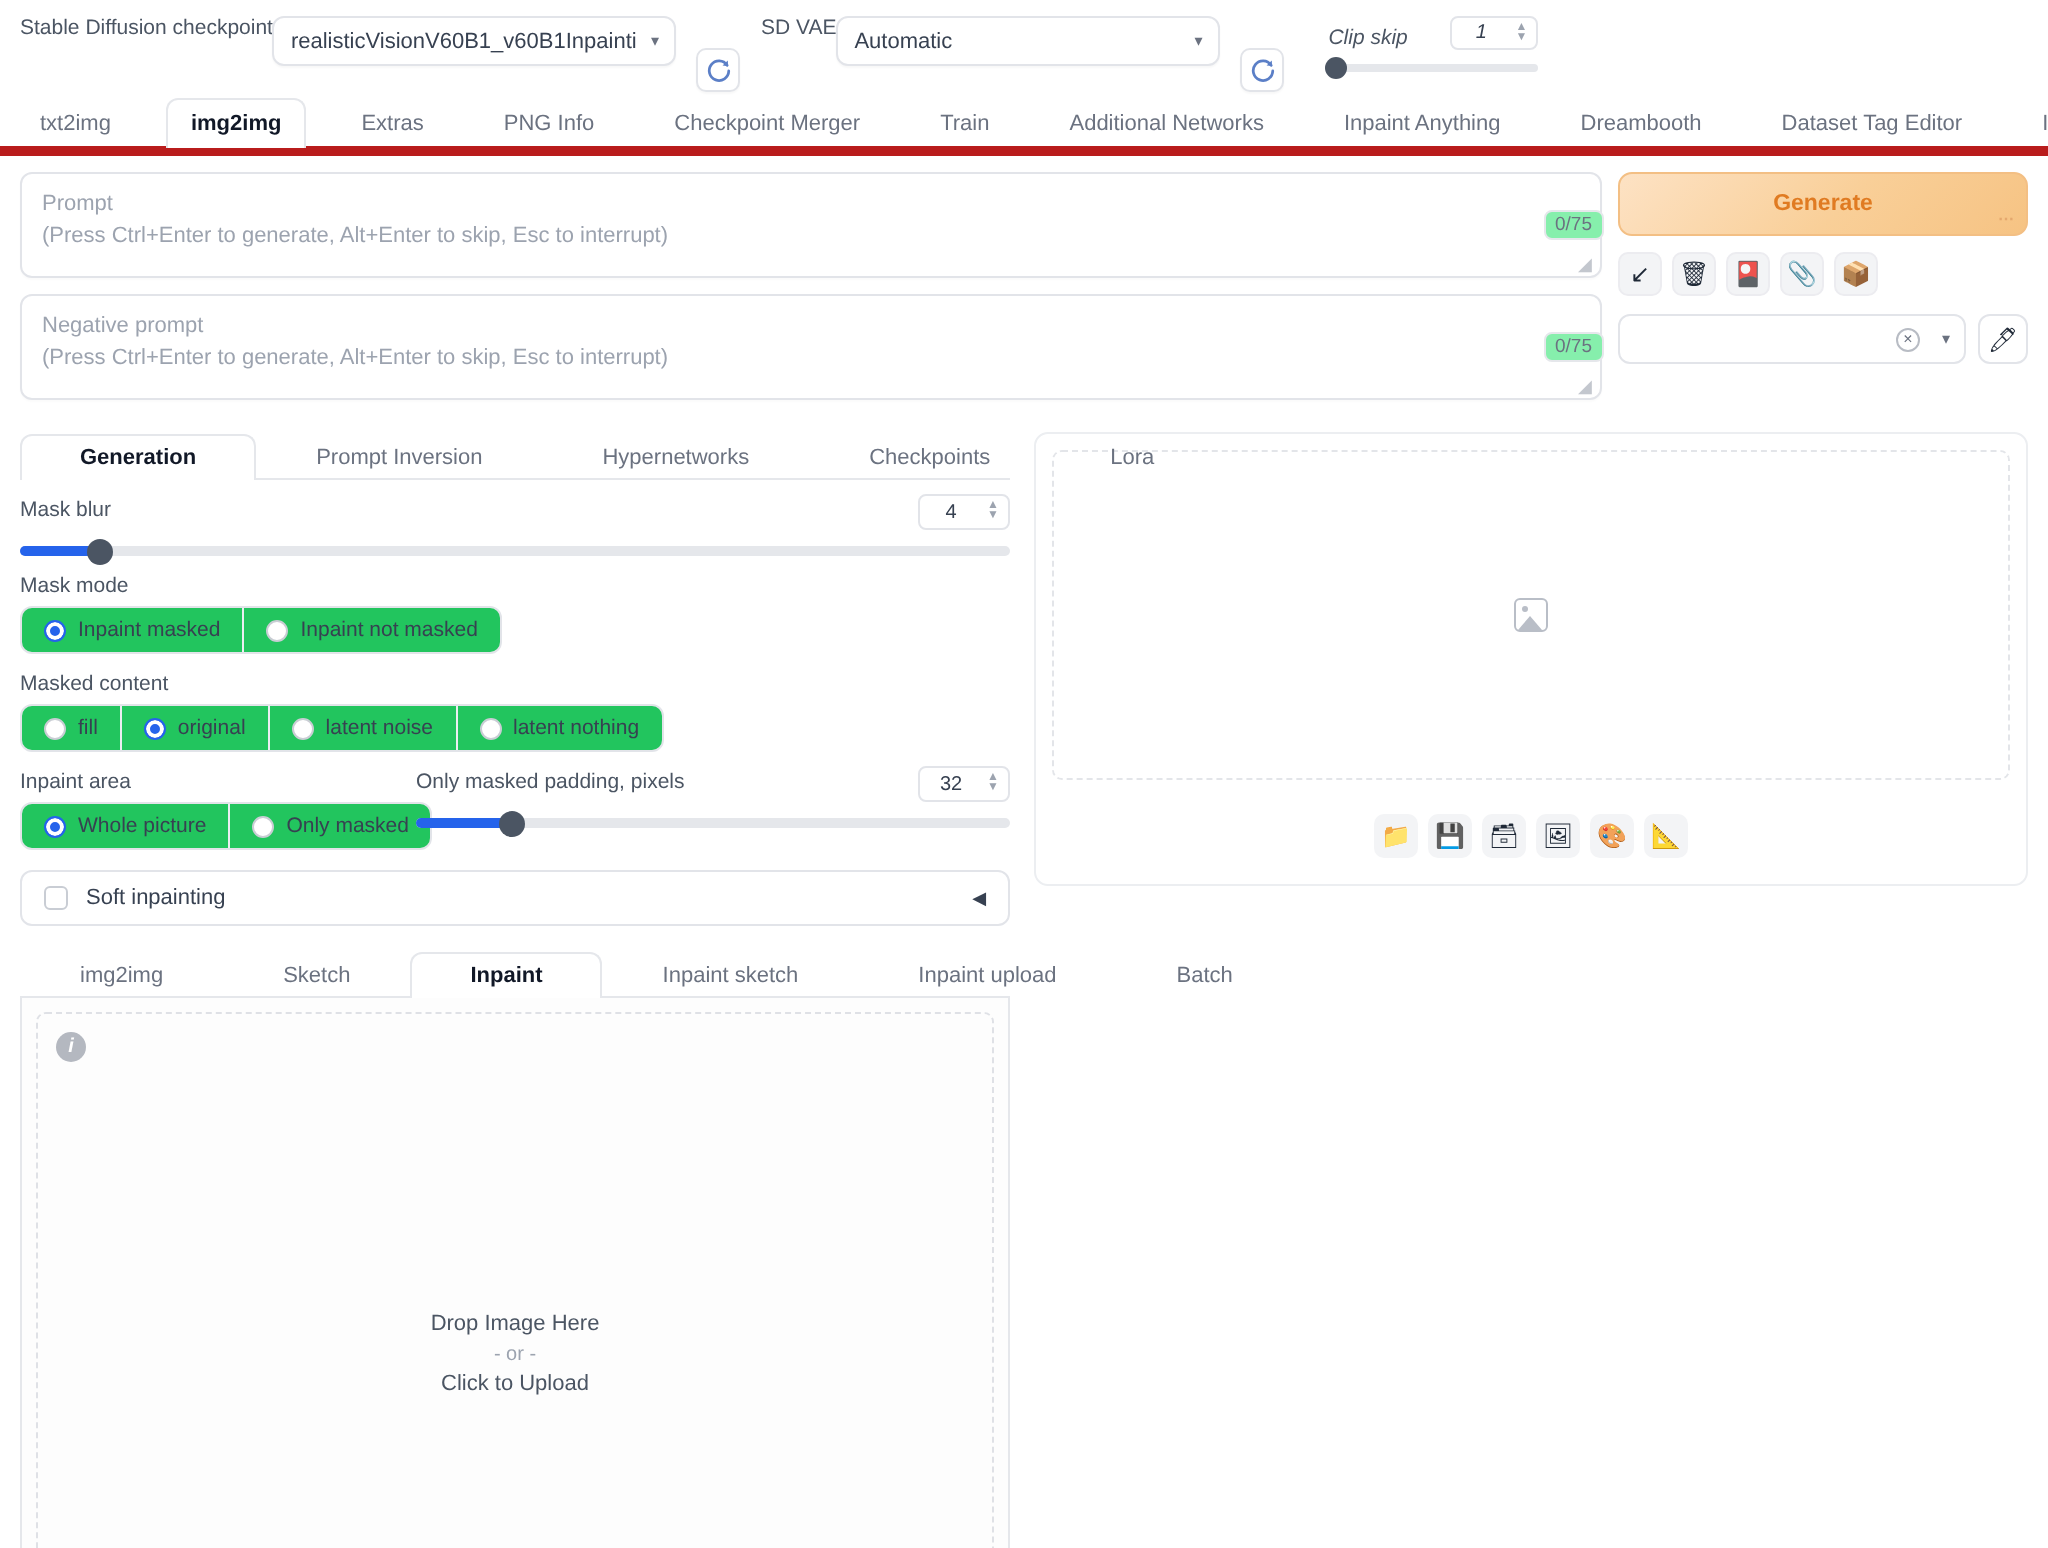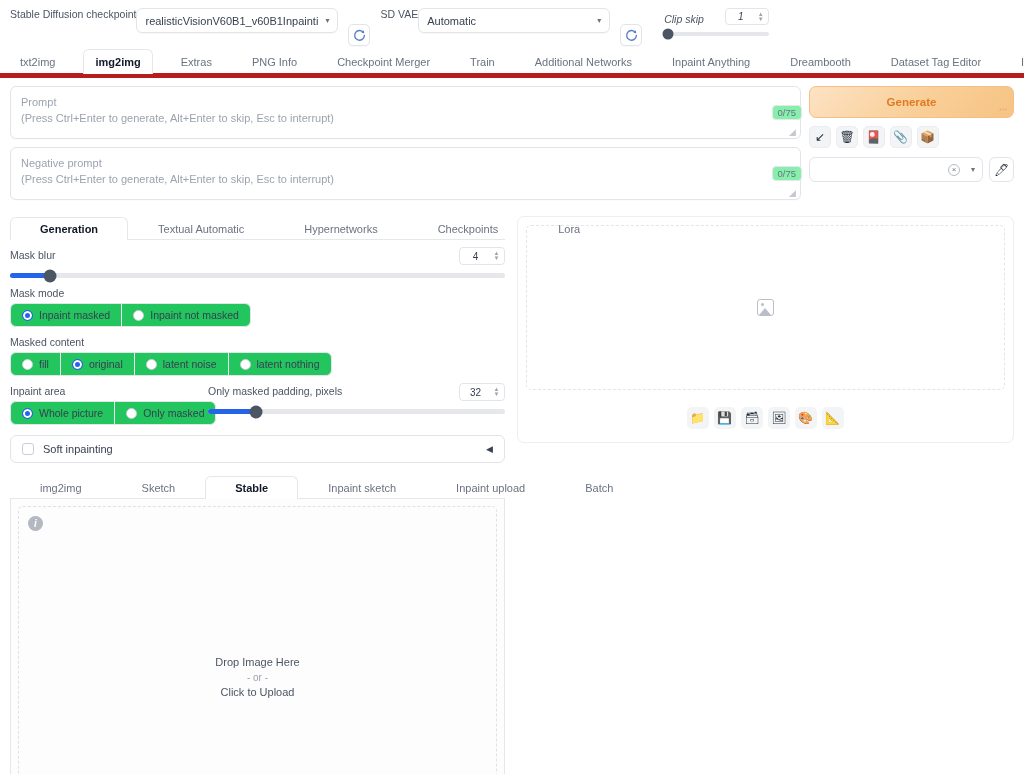--- a/index.html
+++ b/index.html
@@ -566,21 +566,21 @@
     </div>
   </div>
 </div>
 
 <div class="body">
 
   <div class="leftcol">
 
     <div class="subtabs" id="sub-tabs">
         <div class="subtab active">Generation</div>
-        <div class="subtab">Textual Automatic</div>
+        <div class="subtab">Prompt Inversion</div>
         <div class="subtab">Hypernetworks</div>
         <div class="subtab">Checkpoints</div>
         <div class="subtab">Lora</div>
       </div>
 
     <div class="section">
       <div class="slider-row">
         <div class="slabel">Mask blur</div>
         <div class="num-box">
           <span class="nv">4</span>
@@ -660,21 +660,21 @@
 
     <div class="softbar">
       <span class="chk"></span>
       <span class="txt">Soft inpainting</span>
       <span class="arrow-l">◀</span>
     </div>
 
     <div class="modetabs" id="mode-tabs">
         <div class="subtab">img2img</div>
         <div class="subtab">Sketch</div>
-        <div class="subtab active">Stable</div>
+        <div class="subtab active">Inpaint</div>
         <div class="subtab">Inpaint sketch</div>
         <div class="subtab">Inpaint upload</div>
         <div class="subtab">Batch</div>
       </div>
 
     <div class="canvas-panel">
       <div class="dropzone">
         <div class="info-badge">i</div>
         <div class="dz-text">
           <div>Drop Image Here</div>

